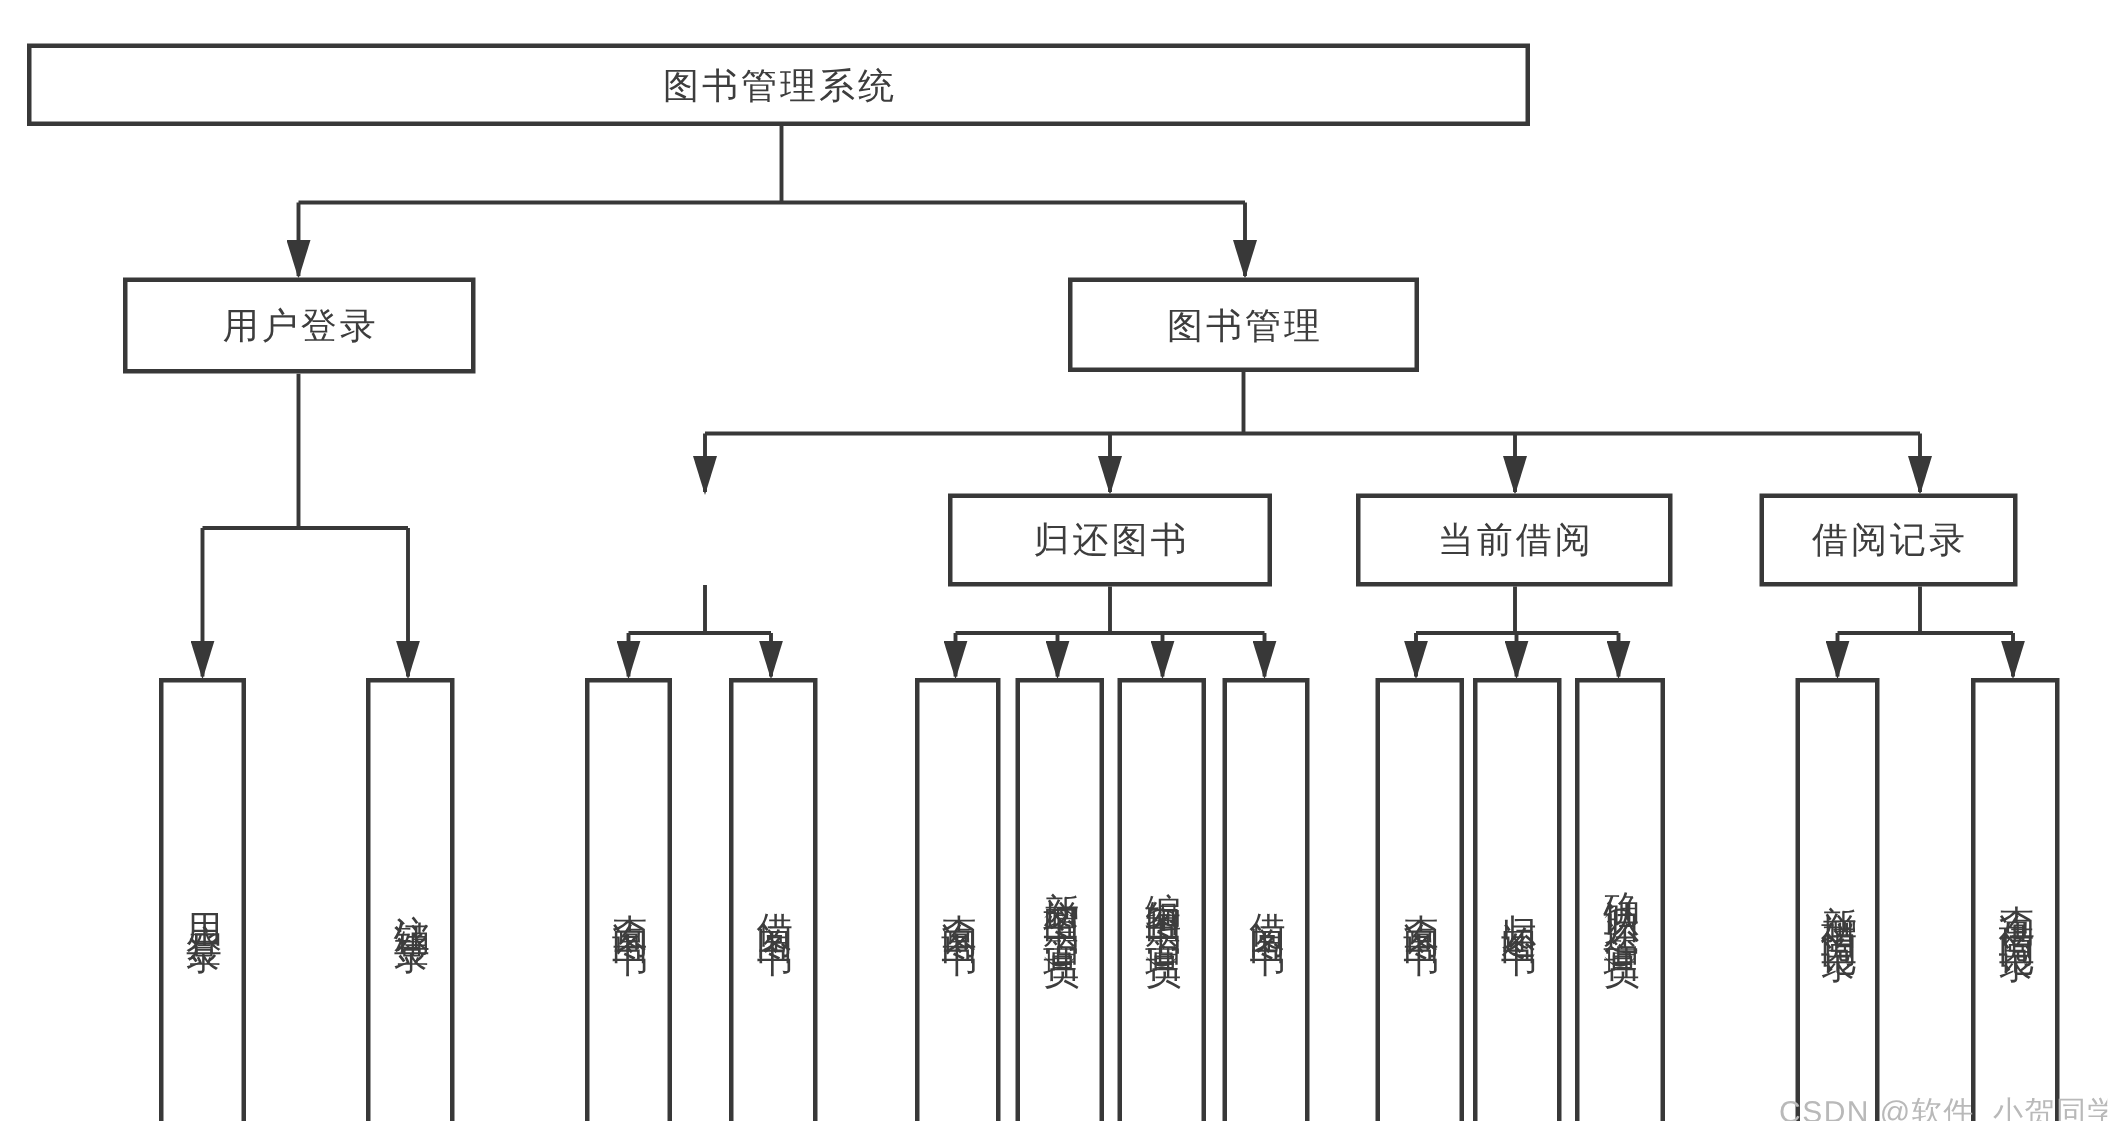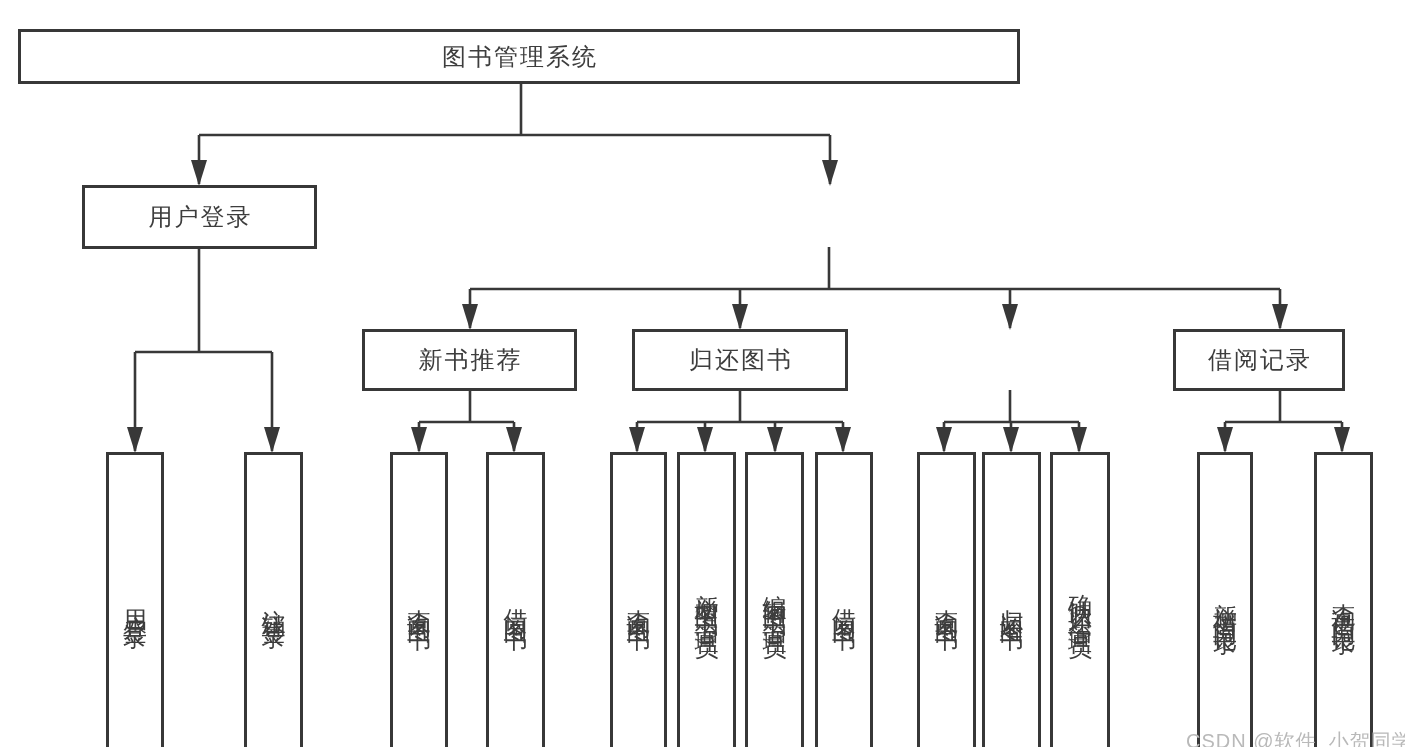--- a/index.html
+++ b/index.html
@@ -78,26 +78,29 @@
     </g>
   </svg>
 
   <div class="box h" style="left:18px;top:13px;width:1002px;height:55px">
     <span>图书管理系统</span>
   </div>
 
   <div class="box h" style="left:82px;top:169px;width:235px;height:64px">
     <span>用户登录</span>
   </div>
+  <div class="box h" style="left:712px;top:169px;width:234px;height:63px">
+    <span>图书管理</span>
+  </div>
 
-  <div class="box h" style="left:362px;top:313px;width:215px;height:62px">
-    <span>新书推荐</span>
-  </div>
   <div class="box h" style="left:632px;top:313px;width:216px;height:62px">
     <span>归还图书</span>
+  </div>
+  <div class="box h" style="left:904px;top:313px;width:211px;height:62px">
+    <span>当前借阅</span>
   </div>
   <div class="box h" style="left:1173px;top:313px;width:172px;height:62px">
     <span>借阅记录</span>
   </div>
 
   <div class="box v" style="left:106px;top:436px;width:58px;height:299px">
     <span>用户登录</span>
   </div>
   <div class="box v" style="left:244px;top:436px;width:59px;height:299px">
     <span>注销登录</span>

